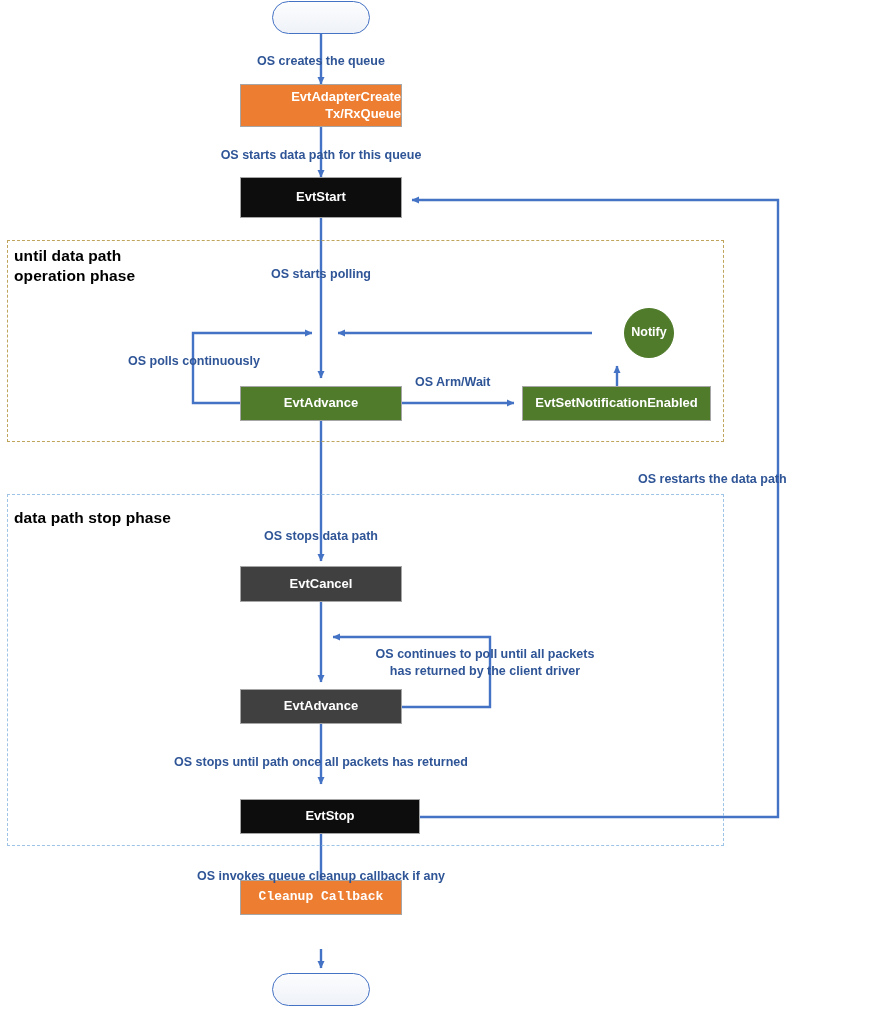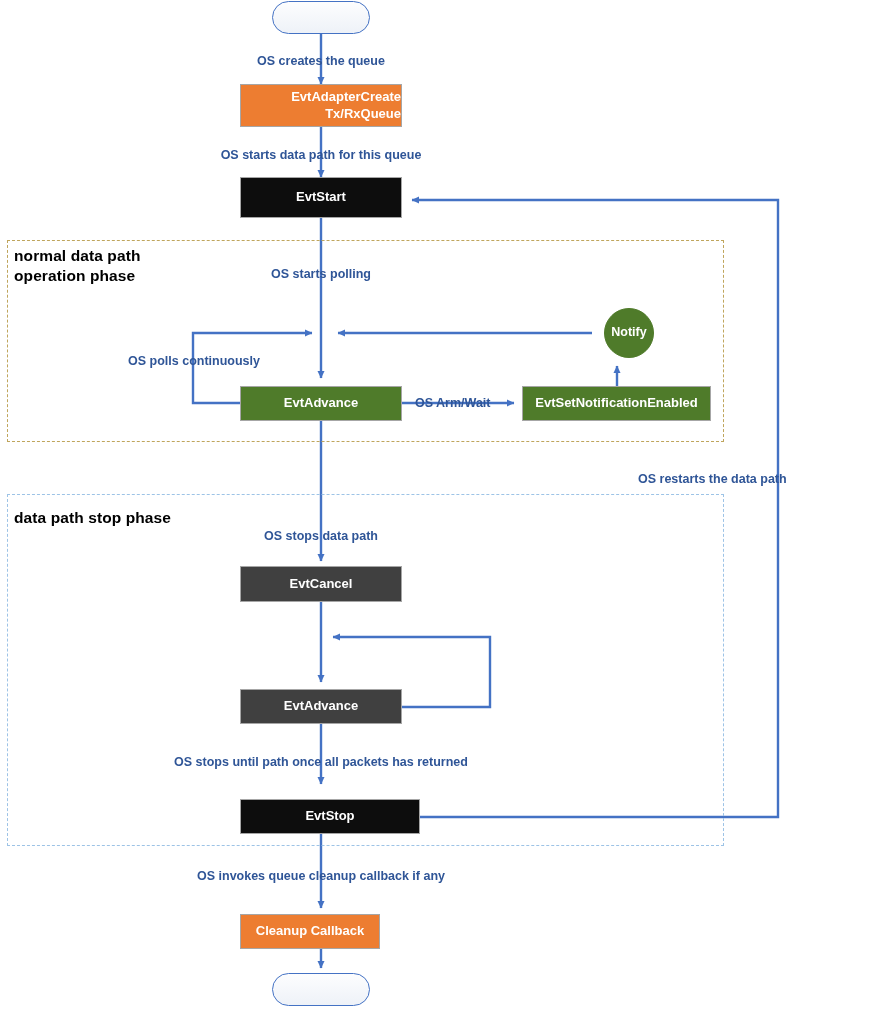--- a/index.html
+++ b/index.html
@@ -71,79 +71,81 @@
 
       <path d="M402,817 L778,817 L778,200 L412,200" marker-end="url(#ah)"></path>
 
       <path d="M321,834 L321,908" marker-end="url(#ah)"></path>
 
       <path d="M321,949 L321,968" marker-end="url(#ah)"></path>
     </g>
   </svg>
 
   <div class="phase phase-normal" style="left:7px;top:240px;width:717px;height:202px;"></div>
-  <div class="phase-title" style="left:14px;top:246px;width:260px;">normal data path
+  <div class="phase-title" style="left:14px;top:246px;width:260px;">until data path
 operation phase</div>
 
   <div class="phase phase-stop" style="left:7px;top:494px;width:717px;height:352px;"></div>
   <div class="phase-title" style="left:14px;top:508px;width:300px;">data path stop phase</div>
 
   <div class="terminator" style="left:272px;top:1px;width:98px;height:33px;"></div>
 
   <div class="node orange" style="left:240px;top:84px;width:162px;height:43px;">
     <span>EvtAdapterCreate
 Tx/RxQueue</span>
   </div>
 
   <div class="node black" style="left:240px;top:177px;width:162px;height:41px;">
     <span>EvtStart</span>
   </div>
 
   <div class="node green" style="left:240px;top:386px;width:162px;height:35px;">
     <span>EvtAdvance</span>
   </div>
 
-  <div class="node circle" style="left:604px;top:308px;width:50px;height:50px;">
+  <div class="node circle" style="left:624px;top:308px;width:50px;height:50px;">
     <span>Notify</span>
   </div>
 
   <div class="node green" style="left:522px;top:386px;width:189px;height:35px;">
     <span>EvtSetNotificationEnabled</span>
   </div>
 
   <div class="node blue" style="left:240px;top:566px;width:162px;height:36px;">
     <span>EvtCancel</span>
   </div>
 
   <div class="node blue" style="left:240px;top:689px;width:162px;height:35px;">
     <span>EvtAdvance</span>
   </div>
 
   <div class="node black" style="left:240px;top:799px;width:180px;height:35px;">
     <span>EvtStop</span>
   </div>
 
-  <div class="node orange" style="left:240px;top:914px;width:140px;height:35px;">
+  <div class="node orange" style="left:240px;top:880px;width:162px;height:35px;font-family:Liberation Mono, monospace;">
     <span>Cleanup Callback</span>
   </div>
 
   <div class="terminator" style="left:272px;top:973px;width:98px;height:33px;"></div>
 
   <div class="elabel" style="left:211px;top:53px;width:220px;">OS creates the queue</div>
 
   <div class="elabel" style="left:181px;top:147px;width:280px;">OS starts data path for this queue</div>
 
   <div class="elabel" style="left:231px;top:266px;width:180px;">OS starts polling</div>
 
   <div class="elabel" style="left:104px;top:353px;width:180px;text-align:center;">OS polls continuously</div>
 
-  <div class="elabel" style="left:415px;top:395px;width:104px;text-align:left;">OS Arm/Wait</div>
+  <div class="elabel" style="left:415px;top:374px;width:104px;text-align:left;">OS Arm/Wait</div>
 
   <div class="elabel" style="left:231px;top:521px;width:180px;margin-top:7px;">OS stops data path</div>
 
+  <div class="elabel" style="left:361px;top:646px;width:248px;text-align:center;">OS continues to poll until all packets
+has returned by the client driver</div>
 
   <div class="elabel" style="left:141px;top:754px;width:360px;">OS stops until path once all packets has returned</div>
 
   <div class="elabel" style="left:638px;top:471px;width:192px;text-align:left;">OS restarts the data path</div>
 
   <div class="elabel" style="left:161px;top:868px;width:320px;">OS invokes queue cleanup callback if any</div>
 
 </div>
 
 </body></html>

